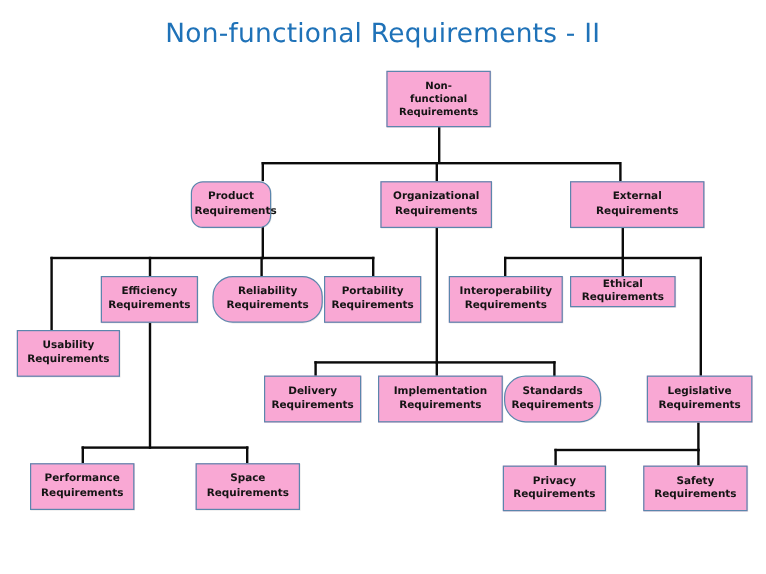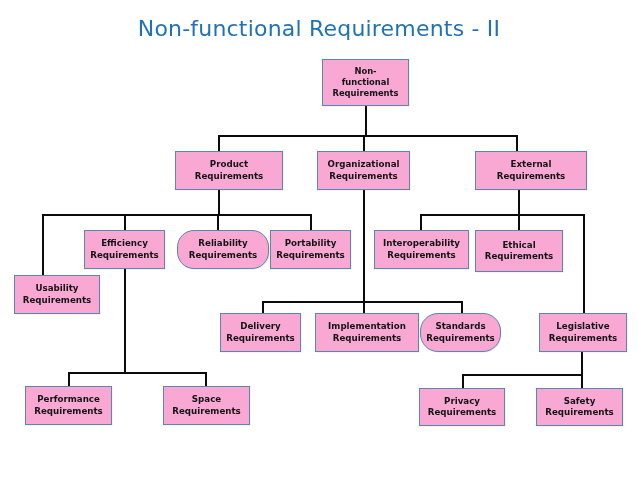--- a/index.html
+++ b/index.html
@@ -104,21 +104,21 @@
   <div class="conn h" style="left:462px; top:374px; width:121px;"></div>
   <div class="conn v" style="left:462px; top:374px; height:14px;"></div>
   <div class="conn v" style="left:581px; top:374px; height:14px;"></div>
 
   <div class="node root" style="left:322px; top:59px; width:87px; height:47px;">
     <span>Non-
 functional
 Requirements</span>
   </div>
 
-  <div class="node" style="left:175px; top:151px; width:108px; height:39px;">
+  <div class="node" style="left:159px; top:151px; width:67px; height:39px;border-radius:10px;">
     <span>Product
 Requirements</span>
   </div>
 
   <div class="node" style="left:317px; top:151px; width:93px; height:39px;">
     <span>Organizational
 Requirements</span>
   </div>
 
   <div class="node" style="left:475px; top:151px; width:112px; height:39px;">
@@ -139,21 +139,21 @@
   <div class="node" style="left:270px; top:230px; width:81px; height:39px;">
     <span>Portability
 Requirements</span>
   </div>
 
   <div class="node" style="left:374px; top:230px; width:95px; height:39px;">
     <span>Interoperability
 Requirements</span>
   </div>
 
-  <div class="node" style="left:475px; top:230px; width:88px; height:42px;">
+  <div class="node" style="left:475px; top:230px; width:88px; height:26px;">
     <span>Ethical
 Requirements</span>
   </div>
 
   <div class="node" style="left:14px; top:275px; width:86px; height:39px;">
     <span>Usability
 Requirements</span>
   </div>
 
   <div class="node" style="left:220px; top:313px; width:81px; height:39px;">

